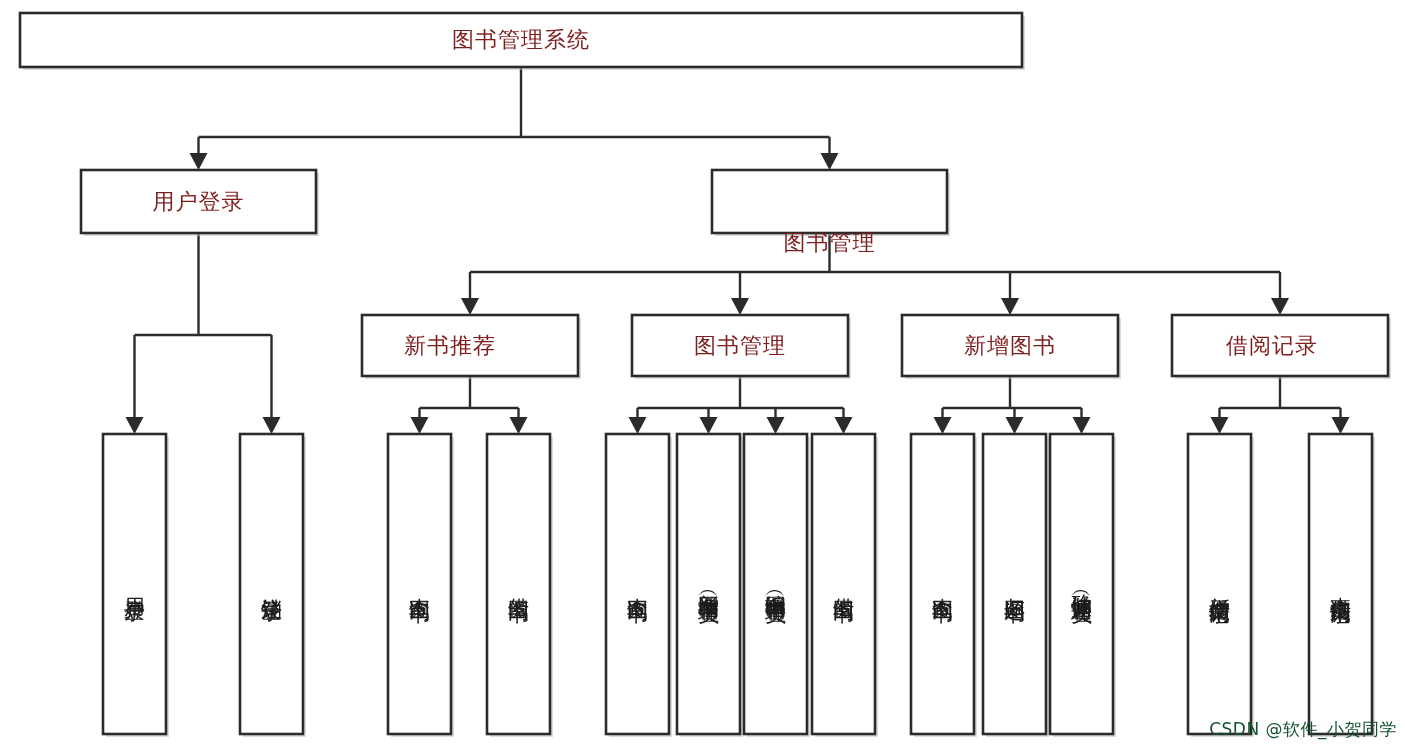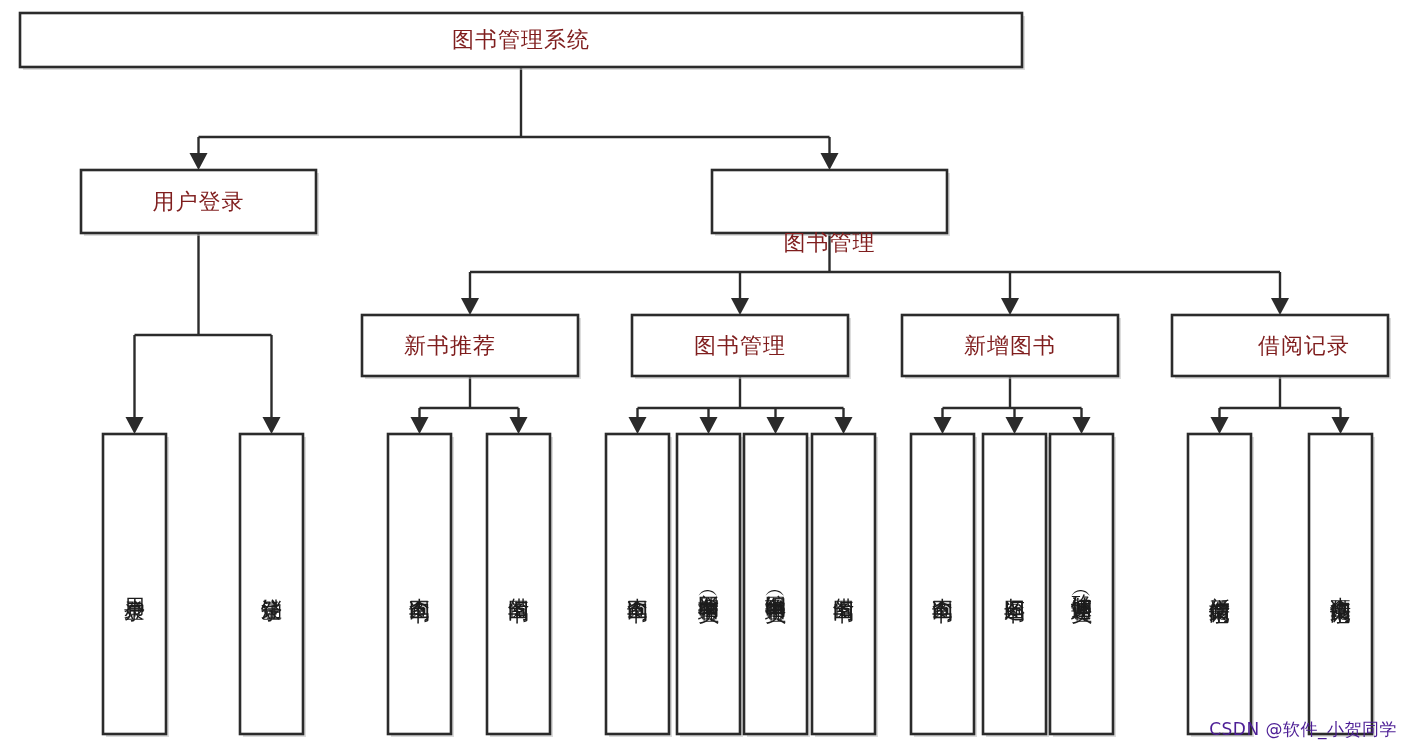--- a/index.html
+++ b/index.html
@@ -74,21 +74,21 @@
     color: #7f1d1d;
     letter-spacing: 1px;
     white-space: nowrap;
   }
   #watermark {
     position: absolute;
     right: 8px;
     bottom: 6px;
     font-family: "DejaVu Sans", "Liberation Sans", sans-serif;
     font-size: 17px;
-    color: #4c1d95;
+    color: #14532d;
     letter-spacing: 0.5px;
     white-space: nowrap;
     pointer-events: none;
   }
 </style>
 </head>
 <body>
 
 <div id="diagram-root">
 
@@ -203,21 +203,21 @@
       </div>
       <div class="horiz-label-wrap" style="left: 362px; top: 315px; width: 176px; height: 61px;">
         <span>新书推荐</span>
       </div>
       <div class="horiz-label-wrap" style="left: 632px; top: 315px; width: 216px; height: 61px;">
         <span>图书管理</span>
       </div>
       <div class="horiz-label-wrap" style="left: 902px; top: 315px; width: 216px; height: 61px;">
         <span>新增图书</span>
       </div>
-      <div class="horiz-label-wrap" style="left: 1172px; top: 315px; width: 200px; height: 61px; padding-left: 32px;">
+      <div class="horiz-label-wrap" style="left: 1172px; top: 315px; width: 200px; height: 61px;">
         <span>借阅记录</span>
       </div>
       <div class="vertical-label-wrap" style="left: 103px; top: 434px; width: 63px; height: 300px;">
         <span>用户登录</span>
       </div>
       <div class="vertical-label-wrap" style="left: 240px; top: 434px; width: 63px; height: 300px;">
         <span>注销登录</span>
       </div>
       <div class="vertical-label-wrap" style="left: 388px; top: 434px; width: 63px; height: 300px;">
         <span>查询图书</span>

